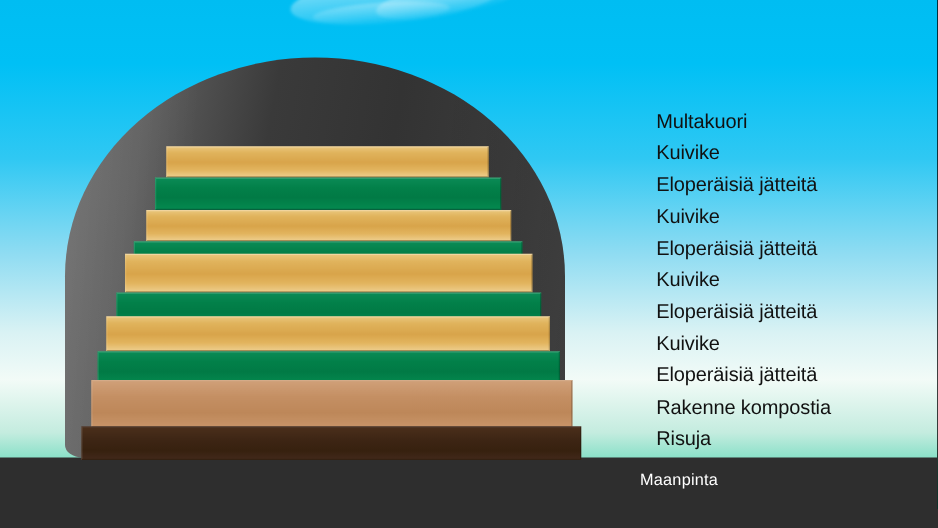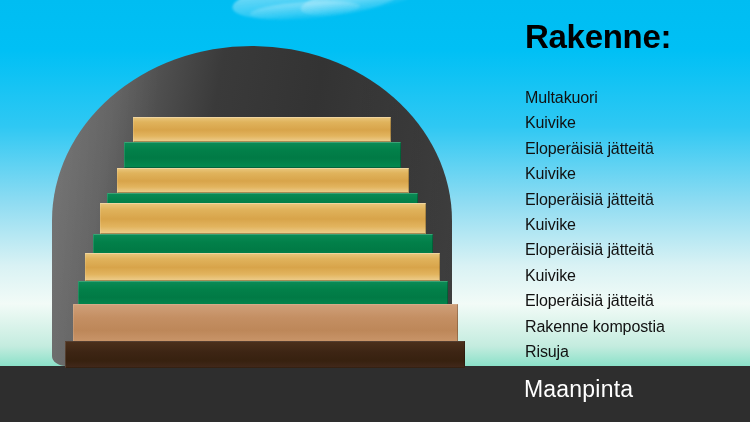--- a/index.html
+++ b/index.html
@@ -38,22 +38,22 @@
     background:linear-gradient(to bottom,rgba(255,255,255,0.40),rgba(255,255,255,0.0));}
   #cloud-c{left:250px;top:2px;width:110px;height:16px;transform:rotate(-4deg);
     background:linear-gradient(to bottom,rgba(255,255,255,0.28),rgba(255,255,255,0.0));}
 
   
   #ground{
     position:absolute;left:0;top:366px;width:750px;height:56px;
     background:#2e2e2e;
   }
   #ground-label{
-    position:absolute;left:524px;top:376px;
-    color:#ffffff;font-size:23px;letter-spacing:0.2px;
+    position:absolute;left:512px;top:376px;
+    color:#ffffff;font-size:13px;letter-spacing:0.2px;
     white-space:nowrap;
     text-align:center;
   }
 
   
   #dome{
     position:absolute;left:52px;top:46px;width:400px;height:320px;
     background:linear-gradient(100deg,#6a6a6a 0%,#5e5e5e 16%,#3a3a3a 38%,#333333 60%,#3b3b3b 82%,#444444 100%);
     border-radius:200px 200px 14px 14px / 175px 175px 10px 10px;
   }
@@ -125,21 +125,20 @@
       <div class="layer lay-tan" style="left: 85px; top: 253px; width: 355px; height: 28px; z-index: 16;"></div>
       <div class="layer lay-green" style="left: 78px; top: 281px; width: 370px; height: 27px; z-index: 17;"></div>
       <div class="layer lay-lightbrown" style="left: 73px; top: 304px; width: 385px; height: 38px; z-index: 18;"></div>
       <div class="layer lay-darkbrown" style="left: 65px; top: 341px; width: 400px; height: 27px; z-index: 19;"></div>
     </div>
 
   <div id="ground"></div>
   <div id="ground-label">Maanpinta</div>
 
   <div id="panel">
-    <div id="title">Rakenne:</div>
     <div id="legend">
         <div class="legend-item">Multakuori</div>
         <div class="legend-item">Kuivike</div>
         <div class="legend-item">Eloperäisiä jätteitä</div>
         <div class="legend-item">Kuivike</div>
         <div class="legend-item">Eloperäisiä jätteitä</div>
         <div class="legend-item">Kuivike</div>
         <div class="legend-item">Eloperäisiä jätteitä</div>
         <div class="legend-item">Kuivike</div>
         <div class="legend-item">Eloperäisiä jätteitä</div>

